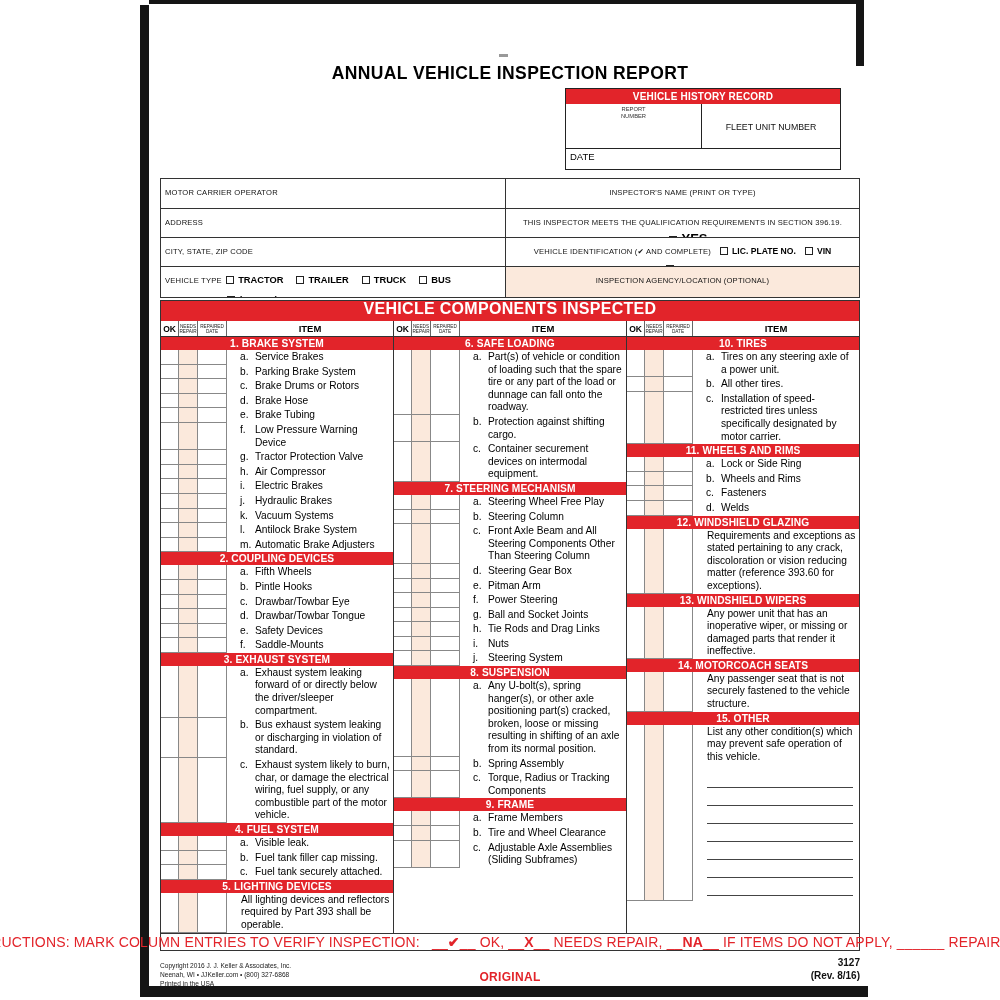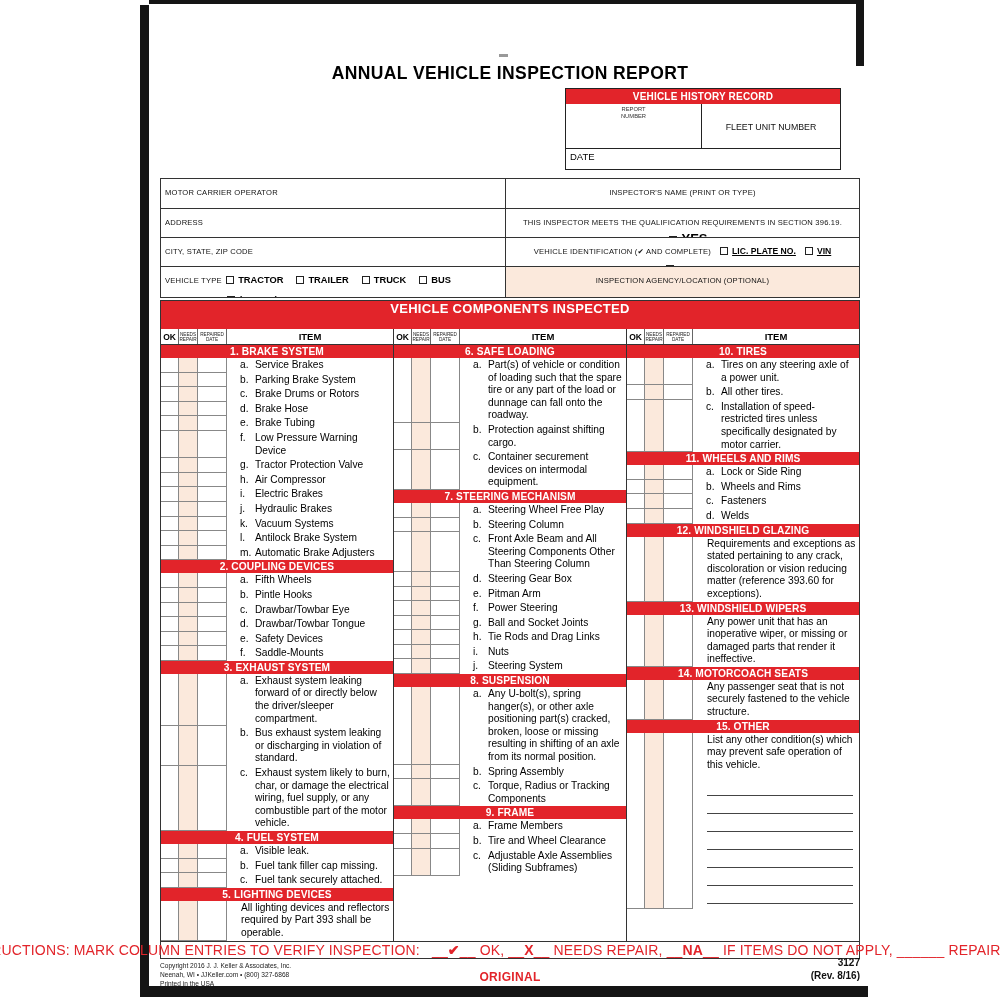--- a/index.html
+++ b/index.html
@@ -31,32 +31,32 @@
   
   .carrier{position:absolute;left:160px;top:178px;width:700px;border:1.5px solid #333;}
   .c-row{display:flex;border-bottom:1px solid #333;}
   .c-row.r4{border-bottom:none;}
   .r1{height:30px;}.r2{height:29px;}.r3{height:29px;}.r4{height:30px;}
   .c-cell{padding:2px 4px;position:relative;overflow:hidden;}
   .c-left{width:345px;border-right:1px solid #333;}
   .c-right{flex:1;text-align:center;}
   .lbl{font-size:7.6px;letter-spacing:.2px;color:#111;}
   .opt{font-weight:bold;font-size:9.3px;margin-right:13px;white-space:nowrap;}
-  .opt2{font-weight:bold;font-size:8.6px;margin-left:9px;white-space:nowrap;text-decoration:underline;}
+  .opt2{font-weight:bold;font-size:8.6px;margin-left:9px;white-space:nowrap;}
   .cb{display:inline-block;width:8px;height:8px;border:1.2px solid #222;margin-right:4px;
       vertical-align:-1px;background:#fff;}
   .vt-line{margin-top:1px;}
   .vt-line2{margin-left:62px;margin-top:2px;}
   .yes-line{margin-left:12px;margin-top:2px;font-weight:bold;font-size:13px;}
   .peach{background:var(--peach);}
 
   
   .components{position:absolute;left:160px;top:300px;width:700px;border:1.5px solid #333;background:#fff;}
-  .comp-banner{background:var(--red);color:#fff;text-align:center;font-weight:bold;font-size:13px;
-               height:28px;line-height:16px;letter-spacing:.3px;}
+  .comp-banner{background:var(--red);color:#fff;text-align:center;font-weight:bold;font-size:16px;
+               height:20px;line-height:16px;letter-spacing:.3px;}
   .comp-headers{display:flex;height:16px;border-bottom:1px solid #333;}
   .hgroup{flex:1;display:flex;border-right:1px solid #333;}
   .hgroup:last-child{border-right:none;}
   .h-ok{width:18px;font-size:8.5px;font-weight:bold;text-align:center;line-height:16px;border-right:1px solid #666;}
   .h-nr,.h-dt{font-size:4.7px;line-height:1.15;text-align:center;white-space:pre-line;
               border-right:1px solid #666;padding-top:2.5px;color:#222;}
   .h-nr{width:19px;}
   .h-dt{width:29px;}
   .h-item{flex:1;text-align:center;font-weight:bold;font-size:9.5px;line-height:16px;}
 

